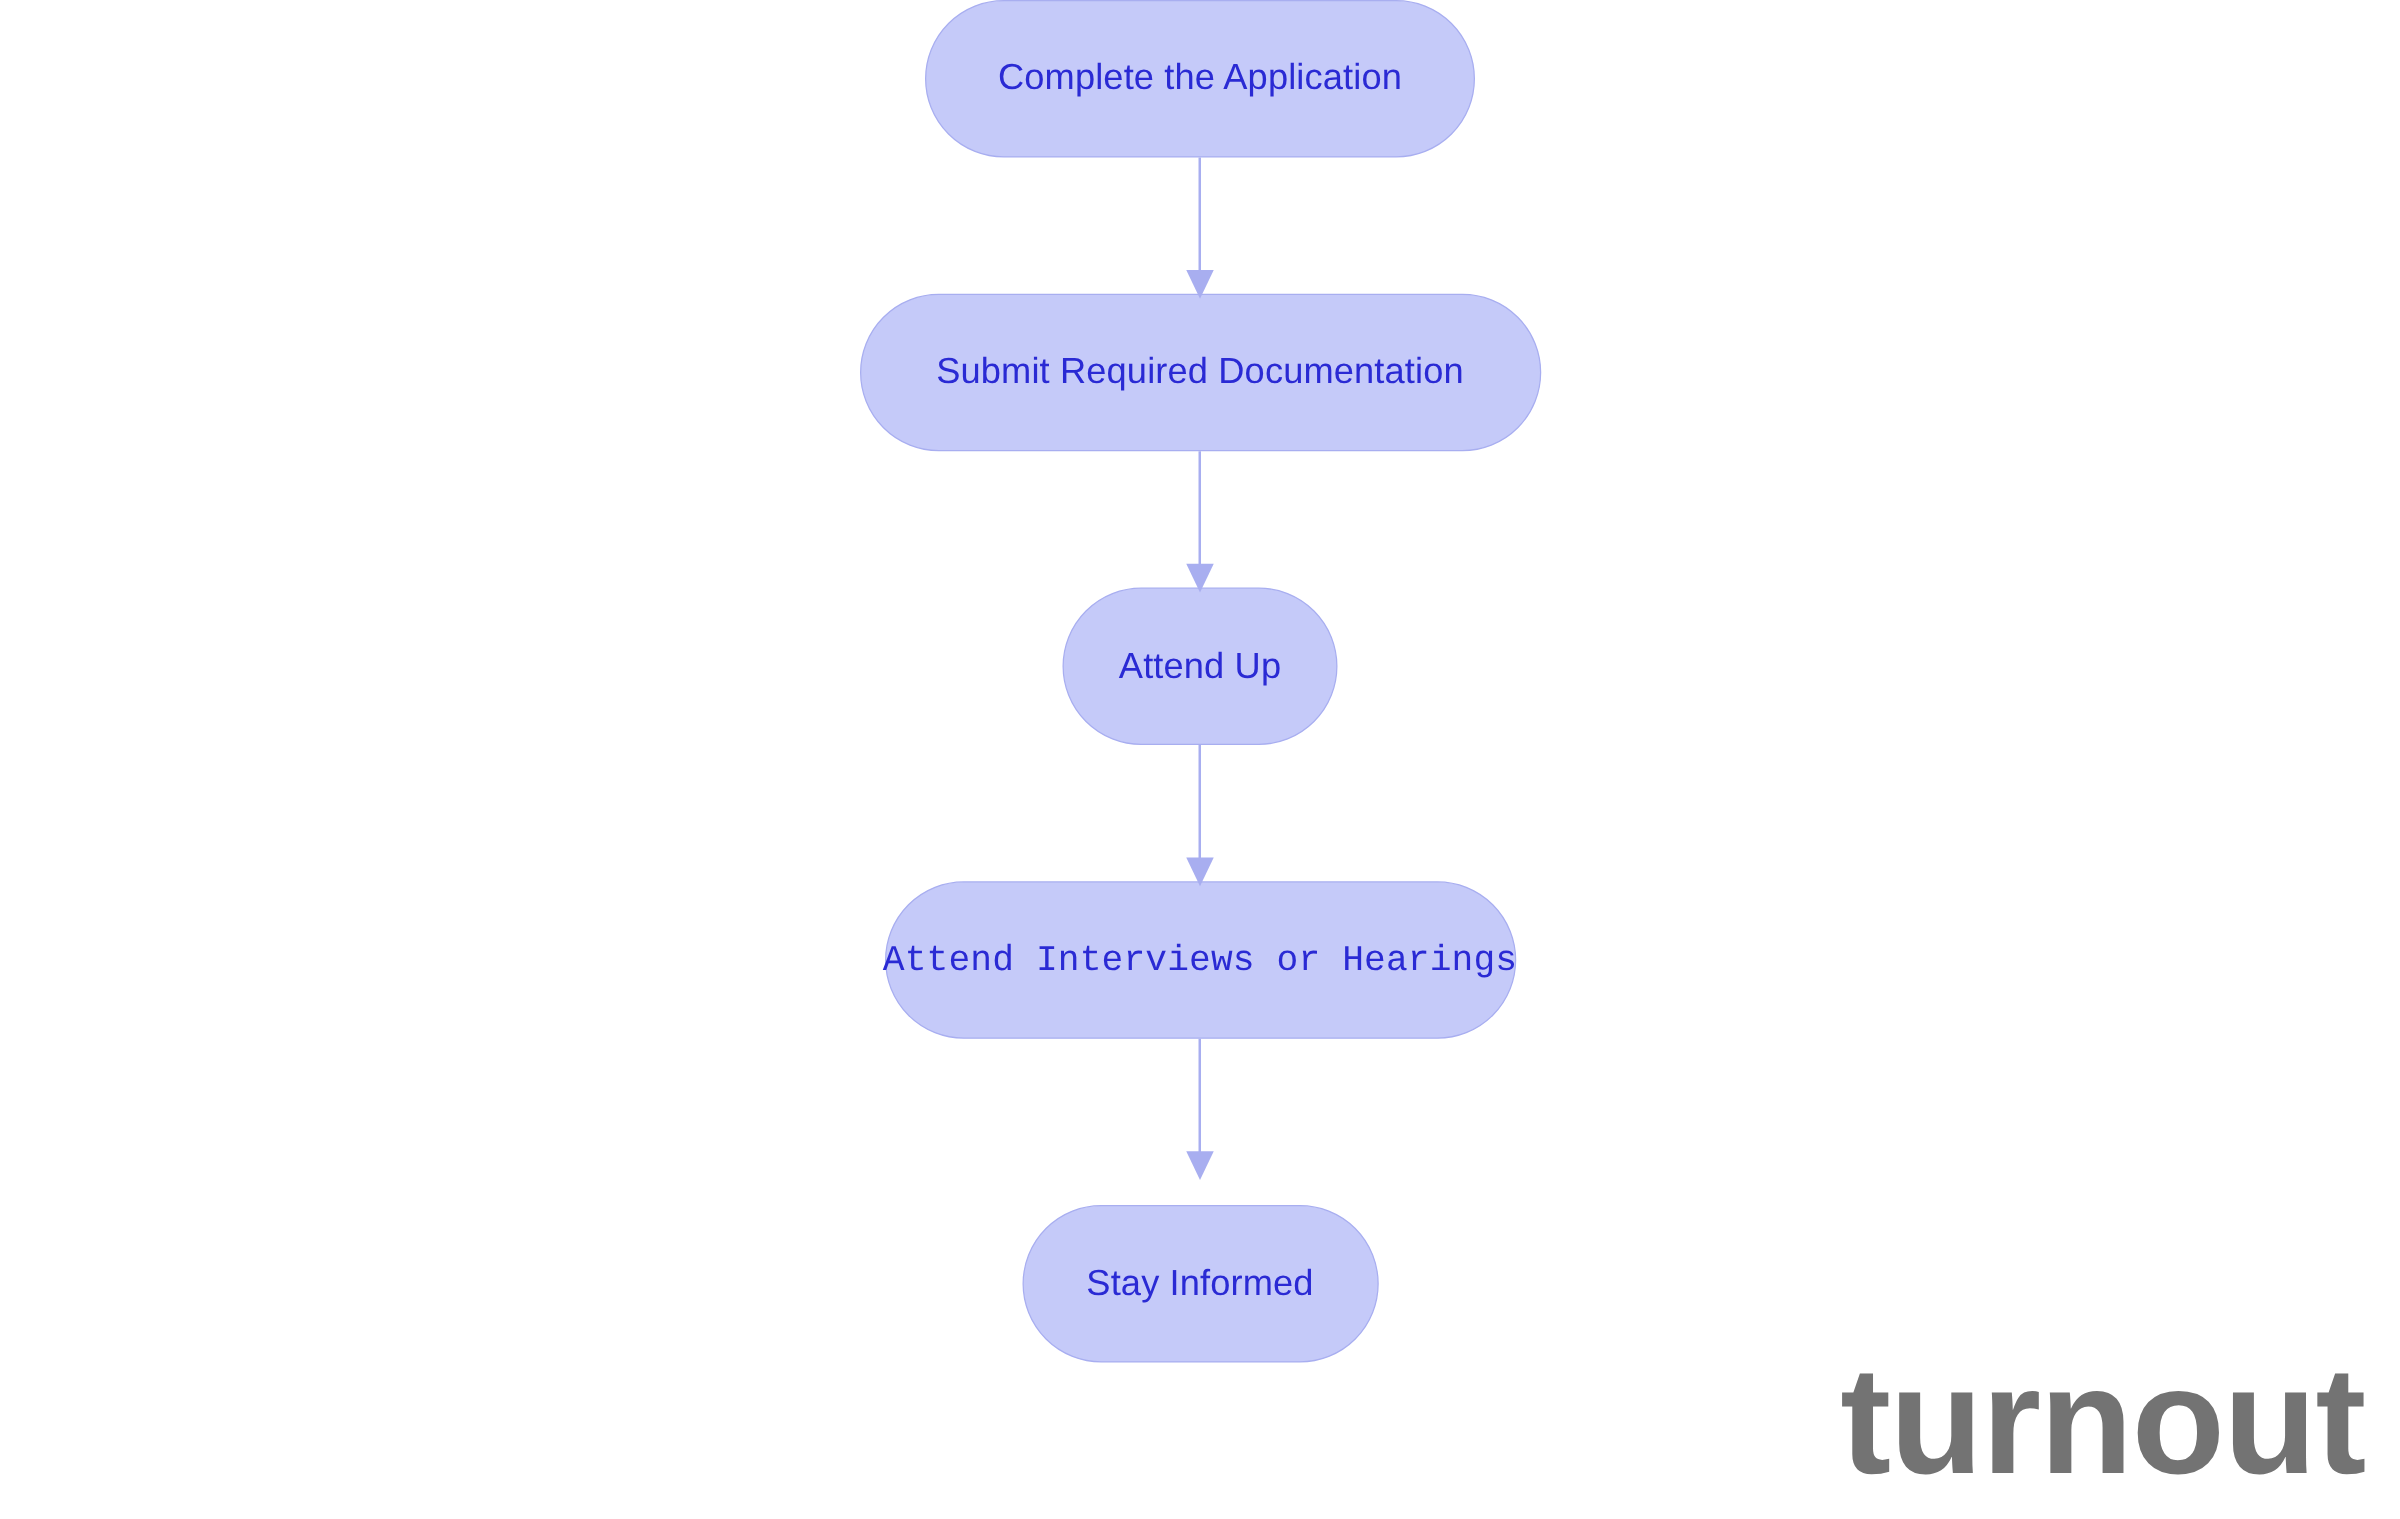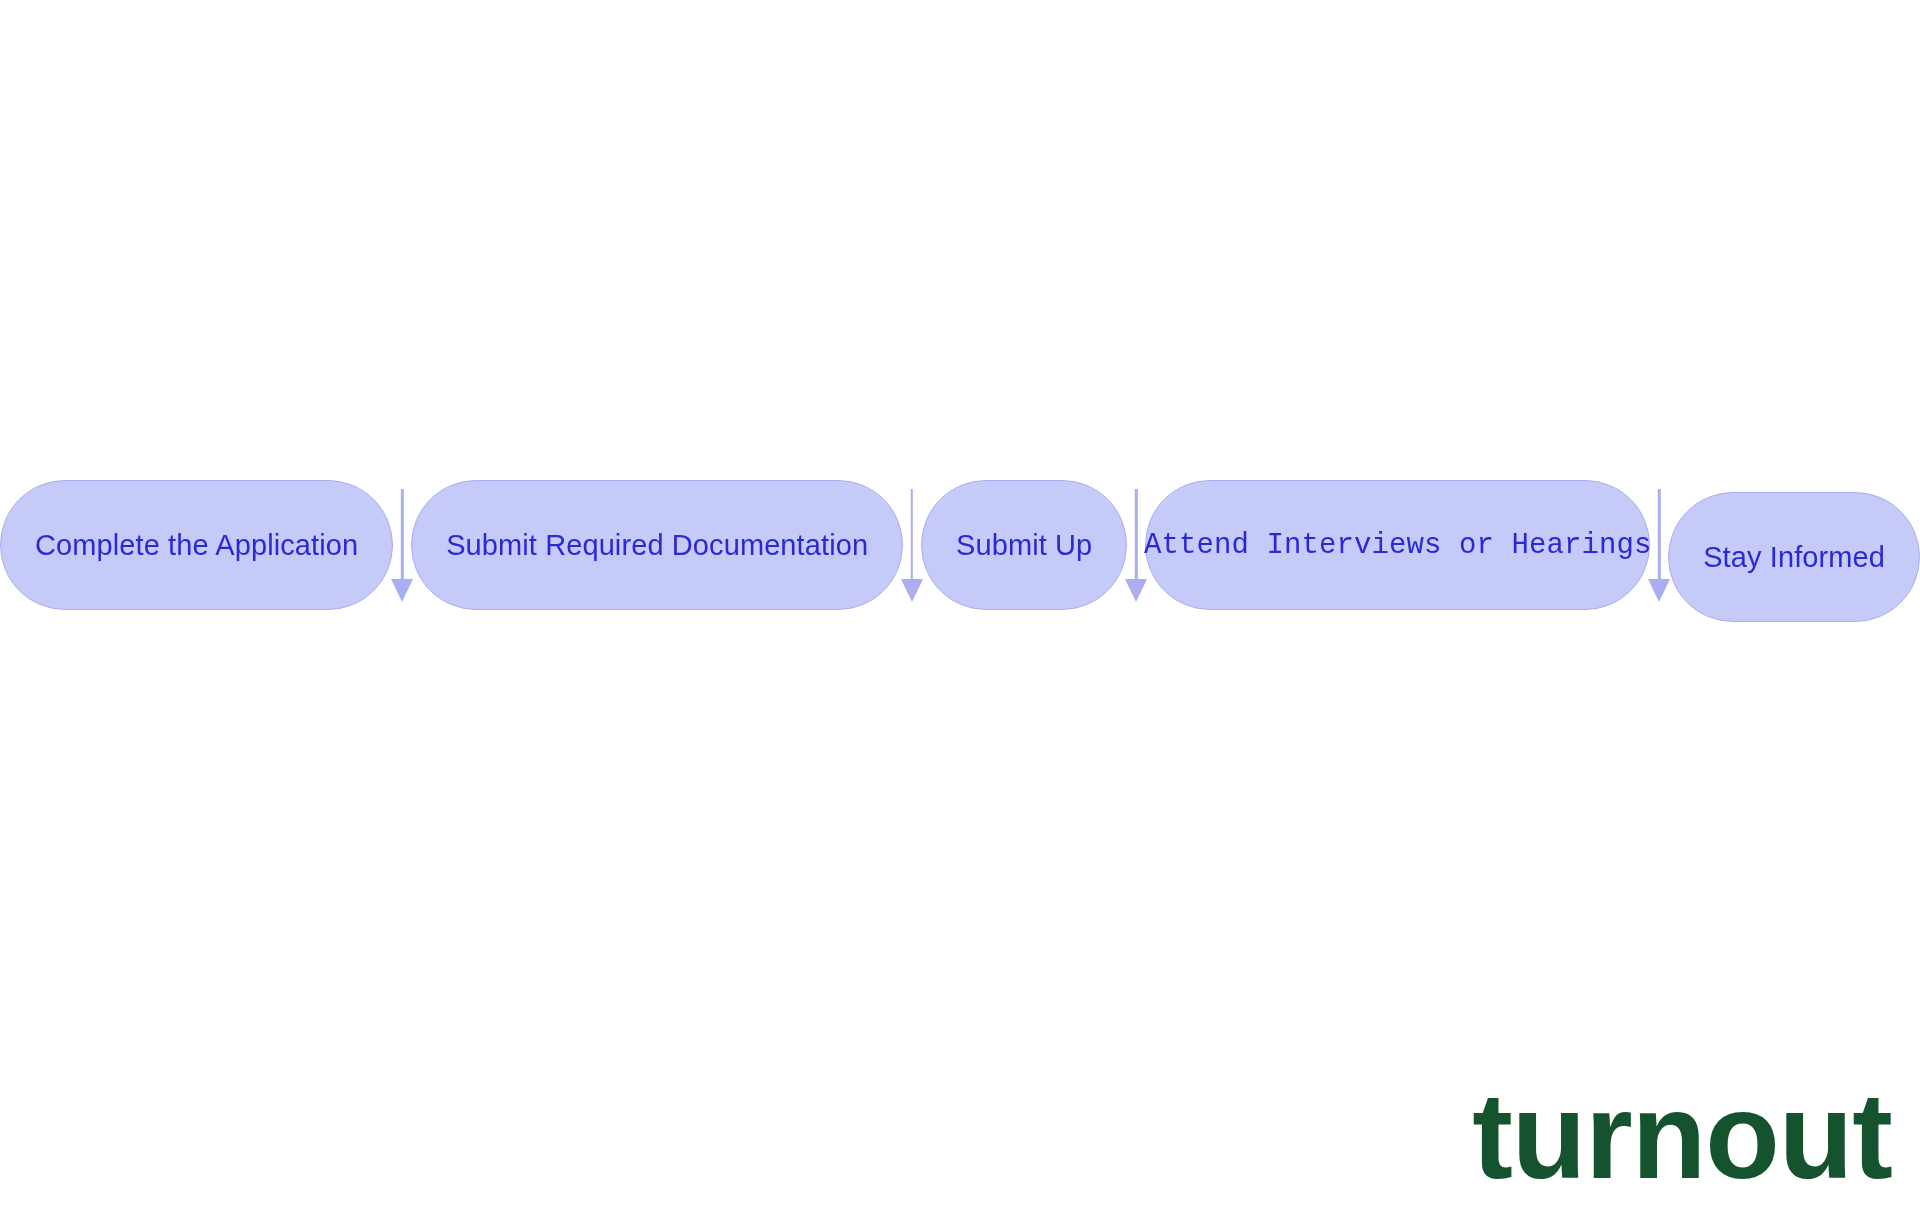--- a/index.html
+++ b/index.html
@@ -17,21 +17,21 @@
     background: #ffffff;
     overflow: hidden;
   }
   .flow {
     position: absolute;
     left: 0;
     top: 0;
     width: 1920px;
     height: 1090px;
     display: flex;
-    flex-direction: row;
+    flex-direction: column;
     align-items: center;
   }
   .node {
     box-sizing: border-box;
     height: 130px;
     border-radius: 65px;
     background: #c5caf9;
     border: 1.6px solid #a8aef0;
     color: #2a2ad4;
     font-family: "Liberation Sans", sans-serif;
@@ -73,21 +73,21 @@
     height: 0;
     border-left: 11px solid transparent;
     border-right: 11px solid transparent;
     border-top: 23px solid #a8aef0;
   }
 
   .logo {
     position: absolute;
     right: 28px;
     bottom: 18px;
-    color: #14532d;
+    color: #737373;
     font-family: "Liberation Sans", sans-serif;
     font-size: 122px;
     font-weight: bold;
     letter-spacing: -1px;
     line-height: 1;
     user-select: none;
   }
 </style>
 </head>
 <body>
@@ -108,21 +108,21 @@
     <div class="node n1">
       <span>Submit Required Documentation</span>
     </div>
 
     <div class="connector">
       <div class="stem"></div>
       <div class="head"></div>
     </div>
 
     <div class="node n2">
-      <span>Submit Up</span>
+      <span>Attend Up</span>
     </div>
 
     <div class="connector">
       <div class="stem"></div>
       <div class="head"></div>
     </div>
 
     <div class="node n3">
       <span>Attend Interviews or Hearings</span>
     </div>

